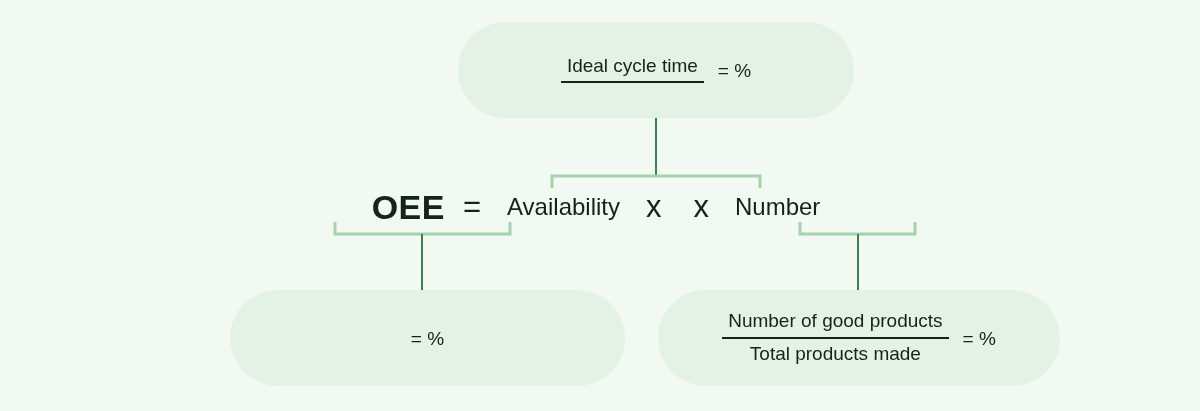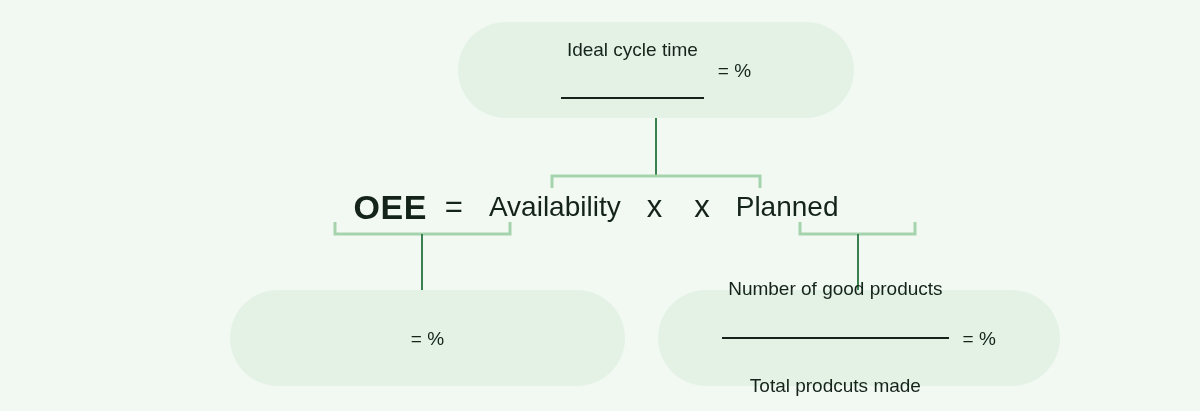--- a/index.html
+++ b/index.html
@@ -36,21 +36,20 @@
     align-items: center;
     justify-content: center;
     gap: 14px;
   }
 
   
   .fraction {
     display: flex;
     flex-direction: column;
     align-items: center;
-    gap: 32px;
   }
   .frac-num, .frac-den {
     font-size: 19px;
     line-height: 1.3;
     white-space: nowrap;
     color: #14241a;
     padding: 0 6px;
   }
   .frac-bar {
     height: 2px;
@@ -105,21 +104,21 @@
     letter-spacing: 0.5px;
     color: #14241a;
   }
   .eq-op {
     font-size: 31px;
     font-weight: normal;
     color: #14241a;
     padding: 0 14px;
   }
   .eq-term {
-    font-size: 28px;
+    font-size: 24px;
     font-weight: normal;
     color: #14241a;
     padding: 0 8px;
   }
 
   
   #overlay {
     position: absolute;
     left: 0;
     top: 0;
@@ -157,33 +156,33 @@
       <div class="equals-pct">= %</div>
     </div>
   </div>
 
   <div id="equation">
     <span class="eq-oee">OEE</span>
     <span class="eq-op">=</span>
     <span class="eq-term">Availability</span>
     <span class="eq-op">x</span>
     <span class="eq-op">x</span>
-    <span class="eq-term">Planned</span>
+    <span class="eq-term">Number</span>
   </div>
 
   <div class="pill" id="box-availability">
     <div class="pill-inner">
       <div class="equals-pct">= %</div>
     </div>
   </div>
 
   <div class="pill" id="box-quality">
     <div class="pill-inner">
       <div class="fraction">
         <div class="frac-num">Number of good products</div>
         <div class="frac-bar"></div>
-        <div class="frac-den">Total prodcuts made</div>
+        <div class="frac-den">Total products made</div>
       </div>
       <div class="equals-pct">= %</div>
     </div>
   </div>
 
 </div>
 
 </body></html>

